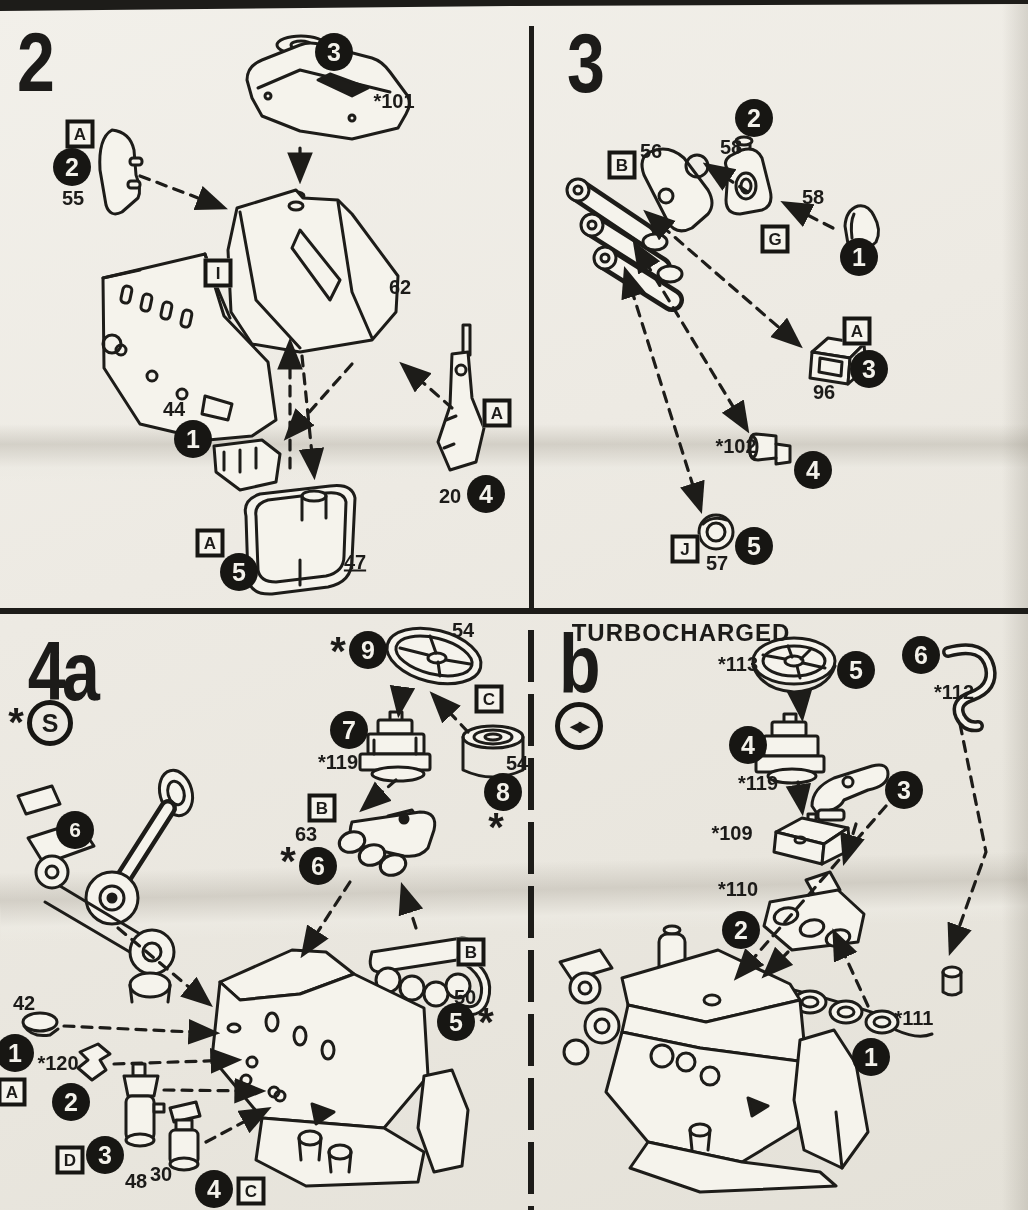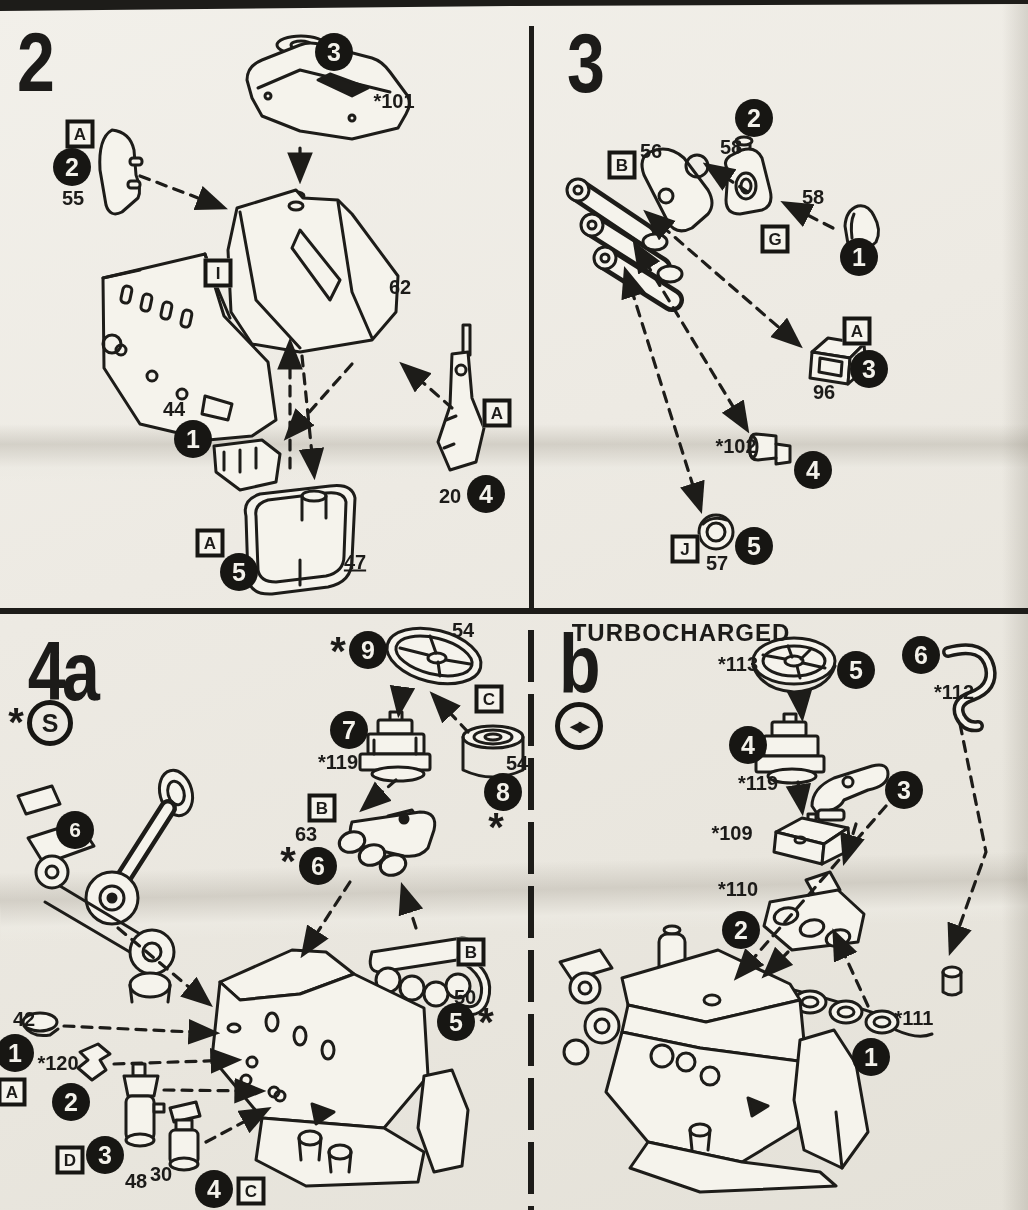--- a/index.html
+++ b/index.html
@@ -415,21 +415,21 @@
       <div class="ann star" style="left: 496px; top: 831px;">*</div>
       <div class="ann letter" style="left: 322px; top: 808px;">B</div>
       <div class="ann part" style="left: 306px; top: 834px;">63</div>
       <div class="ann star" style="left: 288px; top: 865px;">*</div>
       <div class="ann step" style="left: 318px; top: 866px;">6</div>
       <div class="ann step two-digit" style="left: 75px; top: 830px;">6</div>
       <div class="ann letter" style="left: 471px; top: 952px;">B</div>
       <div class="ann part" style="left: 465px; top: 997px;">50</div>
       <div class="ann step" style="left: 456px; top: 1022px;">5</div>
       <div class="ann star" style="left: 486px; top: 1026px;">*</div>
-      <div class="ann part" style="left: 24px; top: 1003px; margin-top: 16px;">42</div>
+      <div class="ann part" style="left: 24px; top: 1003px;">42</div>
       <div class="ann step" style="left: 15px; top: 1053px;">1</div>
       <div class="ann part" style="left: 58px; top: 1063px; text-align: center;">*120</div>
       <div class="ann letter" style="left: 12px; top: 1092px;">A</div>
       <div class="ann step" style="left: 71px; top: 1102px;">2</div>
       <div class="ann letter" style="left: 70px; top: 1160px;">D</div>
       <div class="ann step" style="left: 105px; top: 1155px;">3</div>
       <div class="ann part" style="left: 136px; top: 1181px;">48</div>
       <div class="ann part" style="left: 161px; top: 1174px;">30</div>
       <div class="ann step" style="left: 214px; top: 1189px;">4</div>
       <div class="ann letter" style="left: 251px; top: 1191px;">C</div>

